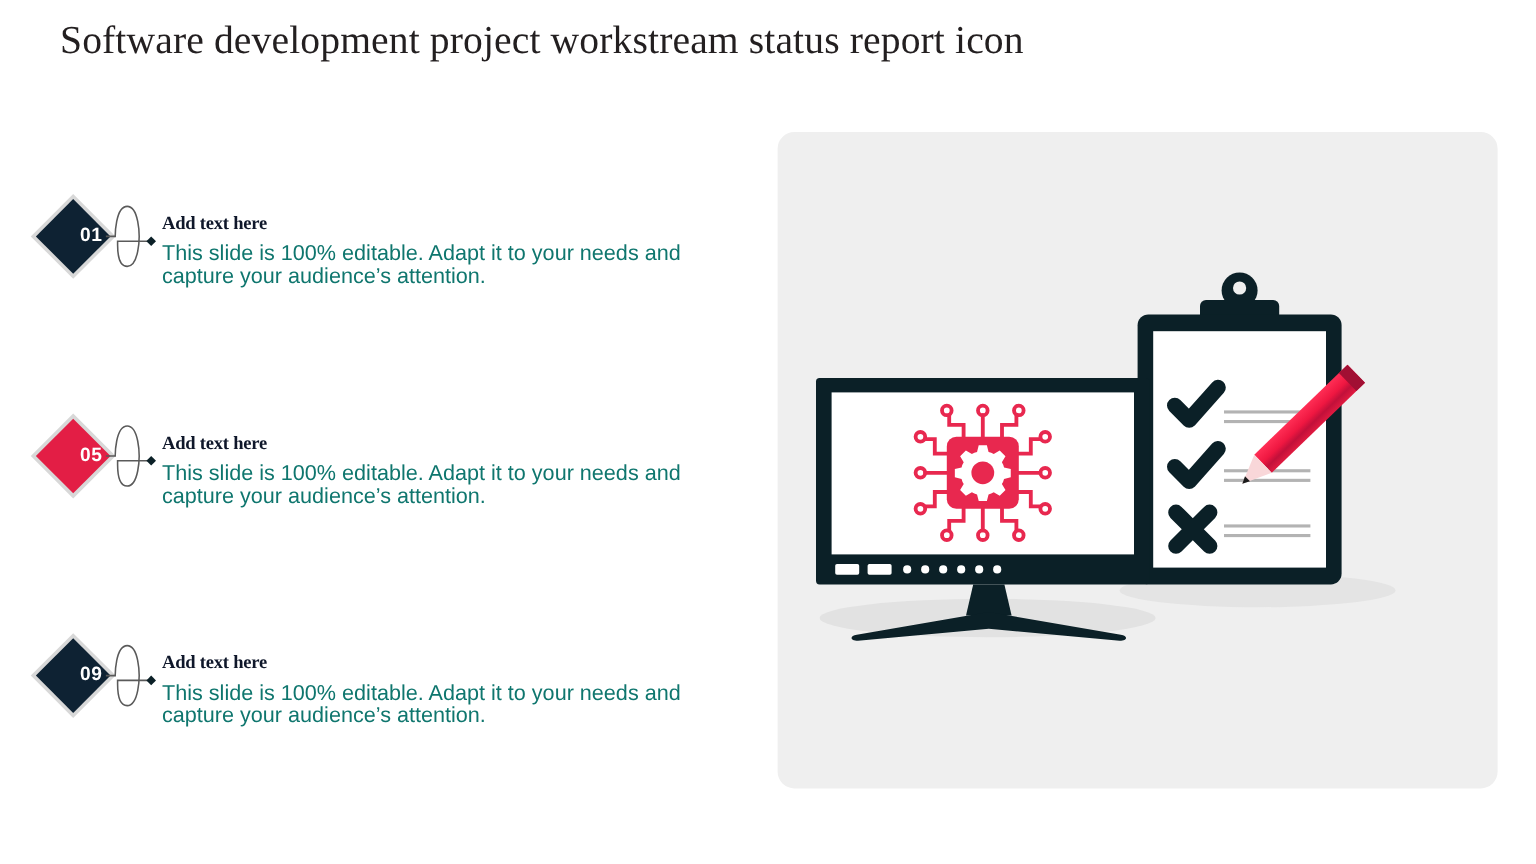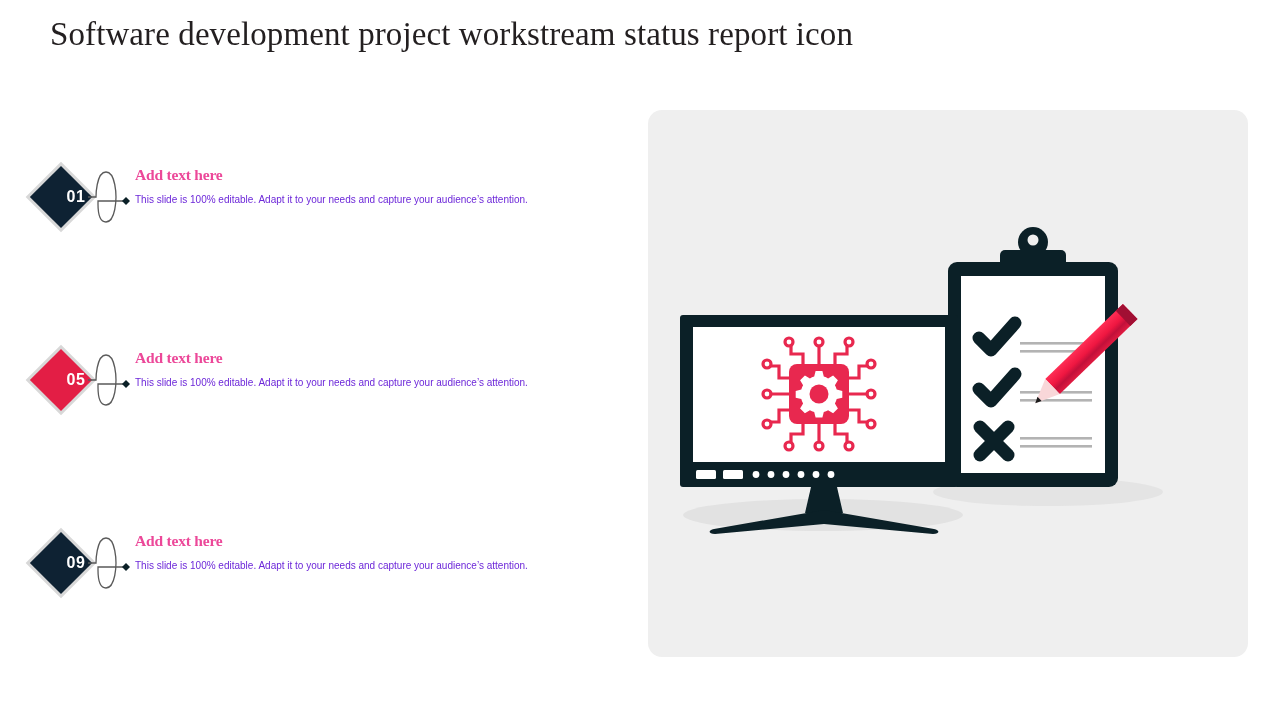--- a/index.html
+++ b/index.html
@@ -45,26 +45,26 @@
   
   .connector{
     position:absolute;left:88px;top:14px;width:48px;height:66px;
   }
   .connector svg{display:block;}
 
   
   .txtblock{position:absolute;left:135px;top:16px;width:470px;}
   .item-heading{
     font-family:"Liberation Serif",serif;
-    font-weight:bold;font-size:15.5px;color:#ec4899;
-    letter-spacing:-0.2px;margin:0 0 6px 0;
+    font-weight:bold;font-size:15.5px;color:#0f172a;
+    letter-spacing:-0.2px;margin:12px 0 6px 0;
   }
   .item-body{
     font-family:"Liberation Sans",sans-serif;
-    font-size:10px;line-height:19px;color:#6d28d9;
+    font-size:18px;line-height:19px;color:#0f766e;
     margin:0;width:450px;
   }
 
   
   .panel{
     position:absolute;left:648px;top:110px;width:600px;height:547px;
     background:#efefef;border-radius:14px;
   }
 
   .art{position:absolute;left:0;top:0;width:600px;height:547px;}

